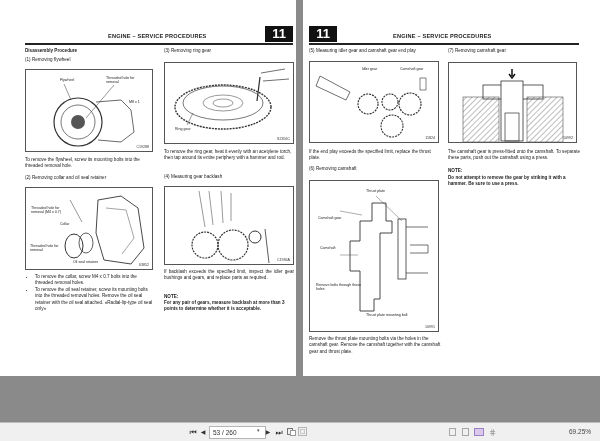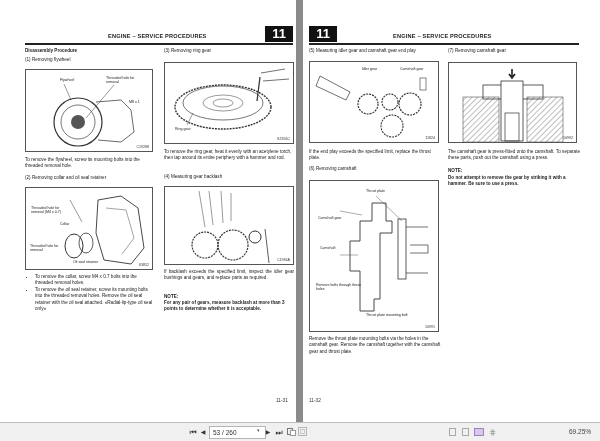--- a/index.html
+++ b/index.html
@@ -1,18 +1,18 @@
 <!DOCTYPE html>
 <html><head>
 <meta charset="utf-8">
 <style>
   html,body{margin:0;padding:0;}
   body{width:600px;height:441px;overflow:hidden;background:#8e8e8e;font-family:"Liberation Sans",sans-serif;position:relative;}
   .viewer{position:absolute;left:0;top:0;width:600px;height:422px;background:#8a8a8a;}
-  .page{position:absolute;top:0;height:422px;background:#fff;overflow:hidden;}
+  .page{position:absolute;top:0;height:376px;background:#fff;overflow:hidden;}
   .page.left{left:0;width:296px;}
   .page.right{left:303px;width:297px;}
   .hdr-title{position:absolute;top:33px;font-size:5.6px;font-weight:bold;letter-spacing:.2px;color:#222;}
   .chapter-box{position:absolute;top:26px;width:28px;height:16px;background:#111;color:#fff;font-size:13px;font-weight:bold;text-align:center;line-height:16px;}
   .hrule{position:absolute;top:43px;height:1.5px;background:#222;}
   .txt{position:absolute;font-size:4.6px;line-height:6.4px;color:#222;}
   .bold{font-weight:bold;}
   .fig{position:absolute;border:1px solid #555;background:#fff;}
   .figcode{position:absolute;right:3px;bottom:2px;font-size:3.6px;color:#333;}
   .lbl{position:absolute;font-size:3.6px;line-height:4px;color:#222;}

